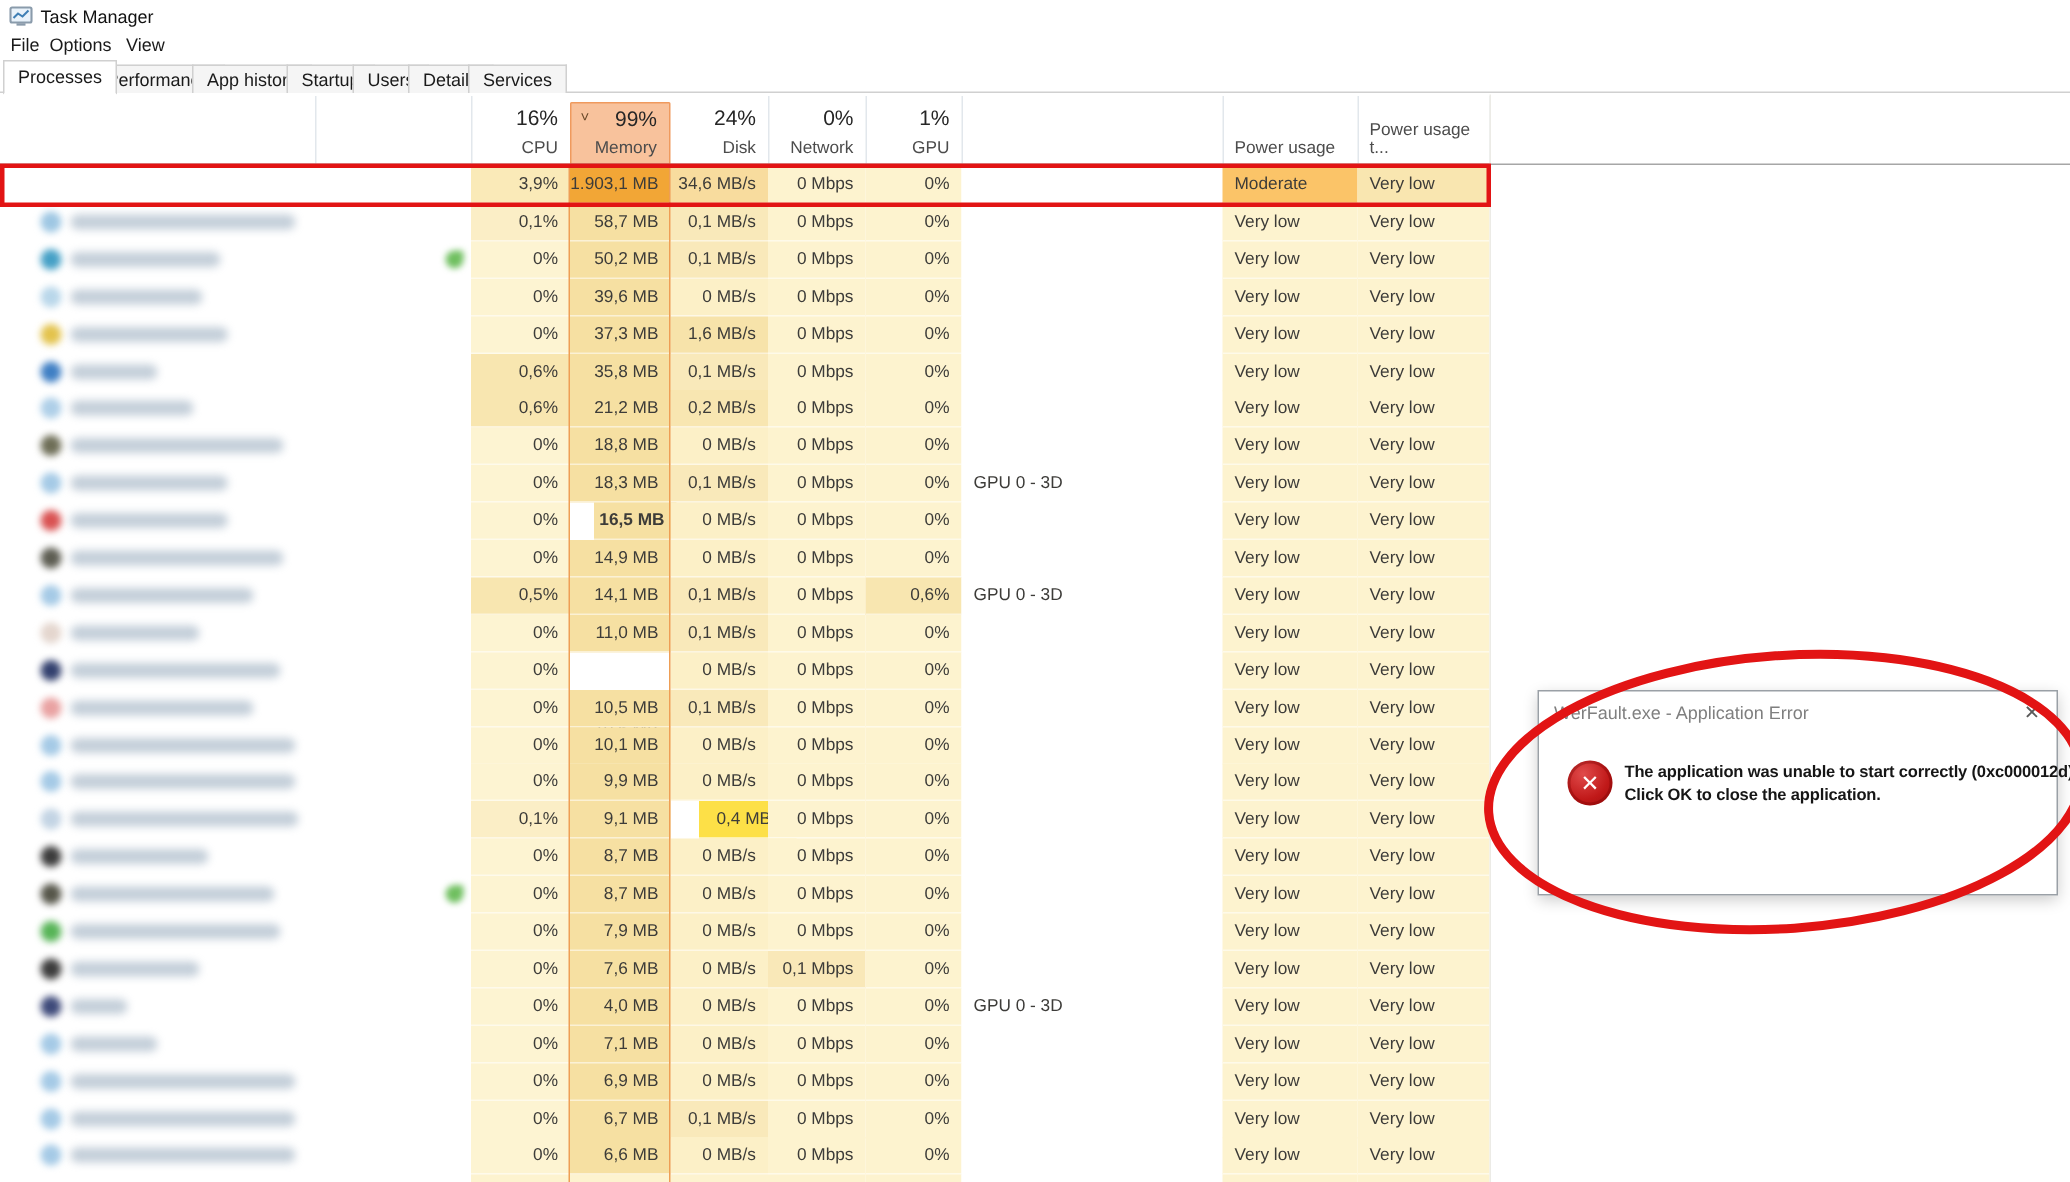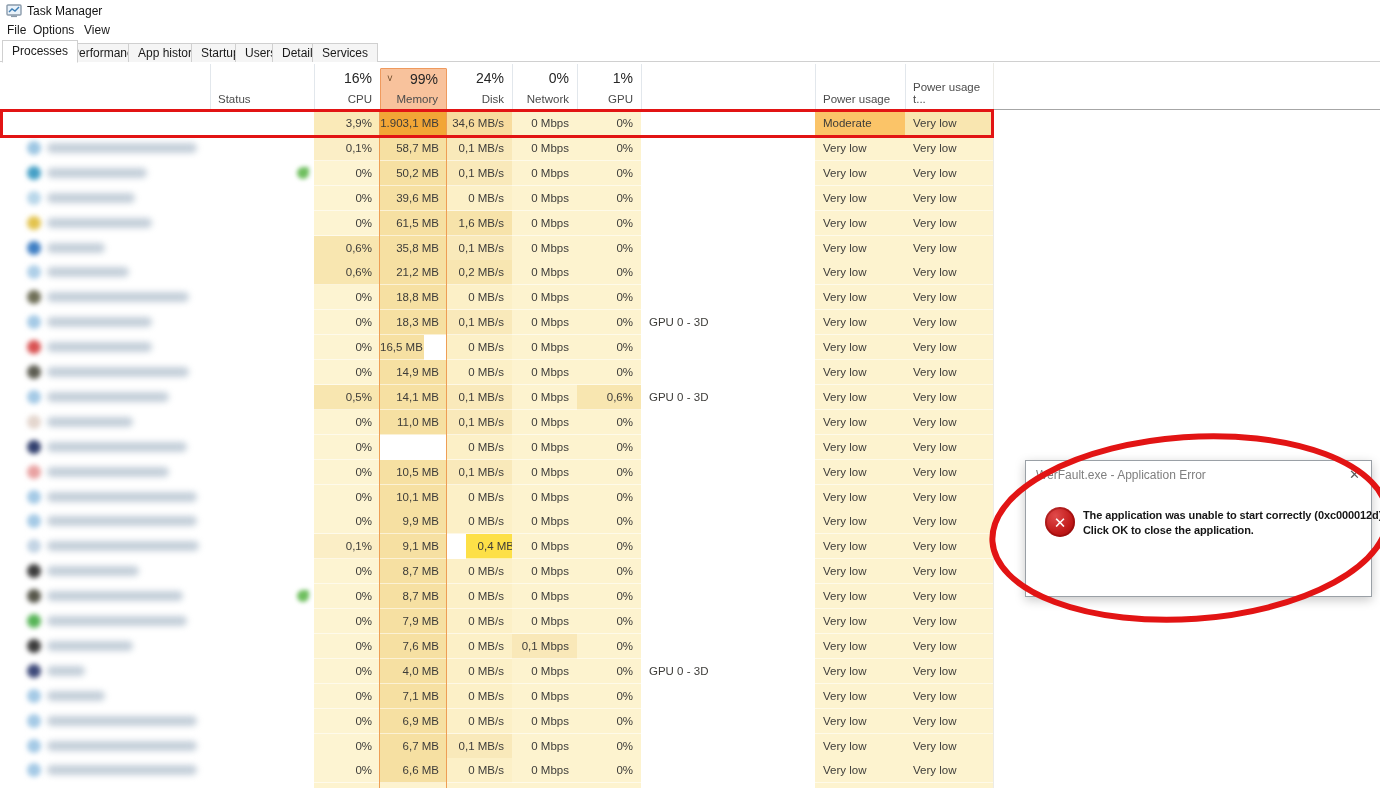--- a/index.html
+++ b/index.html
@@ -99,23 +99,20 @@
 <div class="colheaders">
   <span class="vsep" style="left:210px"></span>
     <span class="vsep" style="left:314px"></span>
   <span class="vsep" style="left:512px"></span>
     <span class="vsep" style="left:577px"></span>
   <span class="vsep" style="left:641px"></span>
     <span class="vsep" style="left:815px"></span>
   <span class="vsep" style="left:905px"></span>
     <span class="vsep" style="left:993px"></span>
 
-  <div class="hcell" style="left:210px;width:104px">
-      <span class="hlabel" style="left:8px">Status</span>
-    </div>
 
   <div class="hcell" style="left:314px;width:66px">
     <span class="hpct">16%</span>
       <span class="hname">CPU</span>
   </div>
 
   <div class="mem-h" style="left:380px;top:6px;width:67px;height:42px">
     <span class="chev">˅</span>
     <span class="hpct" style="top:2px">99%</span>
     <span class="hname" style="bottom:4px">Memory</span>
@@ -196,21 +193,21 @@
       <div class="pcell txt" style="left: 641px; width: 174px; background: rgb(255, 255, 255);"></div>
       <div class="pcell txt" style="left: 815px; width: 90px; background: rgb(253, 243, 207);">Very low</div>
       <div class="pcell txt" style="left: 905px; width: 88px; background: rgb(253, 243, 207);">Very low</div>
     </div>
     <div class="prow" style="top: 99.6px;">
       <div class="pcell" style="left: 0px; width: 314px; background: rgb(255, 255, 255); box-shadow: none;">
         <span class="proc-icon" style="background: rgb(227, 195, 77);"></span>
         <span class="name-blur" style="width: 105px;"></span>
       </div>
       <div class="pcell num" style="left: 314px; width: 66px; background: rgb(253, 244, 210);">0%</div>
-      <div class="pcell num" style="left: 380px; width: 67px; background: rgb(246, 224, 162);">61,5 MB</div>
+      <div class="pcell num" style="left: 380px; width: 67px; background: rgb(246, 224, 162);">37,3 MB</div>
       <div class="pcell num" style="left: 447px; width: 65px; background: rgb(247, 227, 170);">1,6 MB/s</div>
       <div class="pcell num" style="left: 512px; width: 65px; background: rgb(253, 243, 207);">0 Mbps</div>
       <div class="pcell num" style="left: 577px; width: 64px; background: rgb(253, 243, 207);">0%</div>
       <div class="pcell txt" style="left: 641px; width: 174px; background: rgb(255, 255, 255);"></div>
       <div class="pcell txt" style="left: 815px; width: 90px; background: rgb(253, 243, 207);">Very low</div>
       <div class="pcell txt" style="left: 905px; width: 88px; background: rgb(253, 243, 207);">Very low</div>
     </div>
     <div class="prow" style="top: 124.5px;">
       <div class="pcell" style="left: 0px; width: 314px; background: rgb(255, 255, 255); box-shadow: none;">
         <span class="proc-icon" style="background: rgb(63, 127, 196);"></span>
@@ -266,21 +263,21 @@
       <div class="pcell txt" style="left: 641px; width: 174px; background: rgb(255, 255, 255);">GPU 0 - 3D</div>
       <div class="pcell txt" style="left: 815px; width: 90px; background: rgb(253, 243, 207);">Very low</div>
       <div class="pcell txt" style="left: 905px; width: 88px; background: rgb(253, 243, 207);">Very low</div>
     </div>
     <div class="prow" style="top: 224.1px;">
       <div class="pcell" style="left: 0px; width: 314px; background: rgb(255, 255, 255); box-shadow: none;">
         <span class="proc-icon" style="background: rgb(217, 82, 82);"></span>
         <span class="name-blur" style="width: 105px;"></span>
       </div>
       <div class="pcell num" style="left: 314px; width: 66px; background: rgb(253, 244, 210);">0%</div>
-      <div class="pcell num" style="left: 380px; width: 44px; background: rgb(246, 224, 162);">16,5 MB</div>
+      <div class="pcell num" style="left: 396px; width: 55px; background: rgb(246, 224, 162); font-weight: bold;">16,5 MB</div>
       <div class="pcell num" style="left: 447px; width: 65px; background: rgb(252, 240, 199);">0 MB/s</div>
       <div class="pcell num" style="left: 512px; width: 65px; background: rgb(253, 243, 207);">0 Mbps</div>
       <div class="pcell num" style="left: 577px; width: 64px; background: rgb(253, 243, 207);">0%</div>
       <div class="pcell txt" style="left: 641px; width: 174px; background: rgb(255, 255, 255);"></div>
       <div class="pcell txt" style="left: 815px; width: 90px; background: rgb(253, 243, 207);">Very low</div>
       <div class="pcell txt" style="left: 905px; width: 88px; background: rgb(253, 243, 207);">Very low</div>
     </div>
     <div class="prow" style="top: 249px;">
       <div class="pcell" style="left: 0px; width: 314px; background: rgb(255, 255, 255); box-shadow: none;">
         <span class="proc-icon" style="background: rgb(93, 93, 82);"></span>

